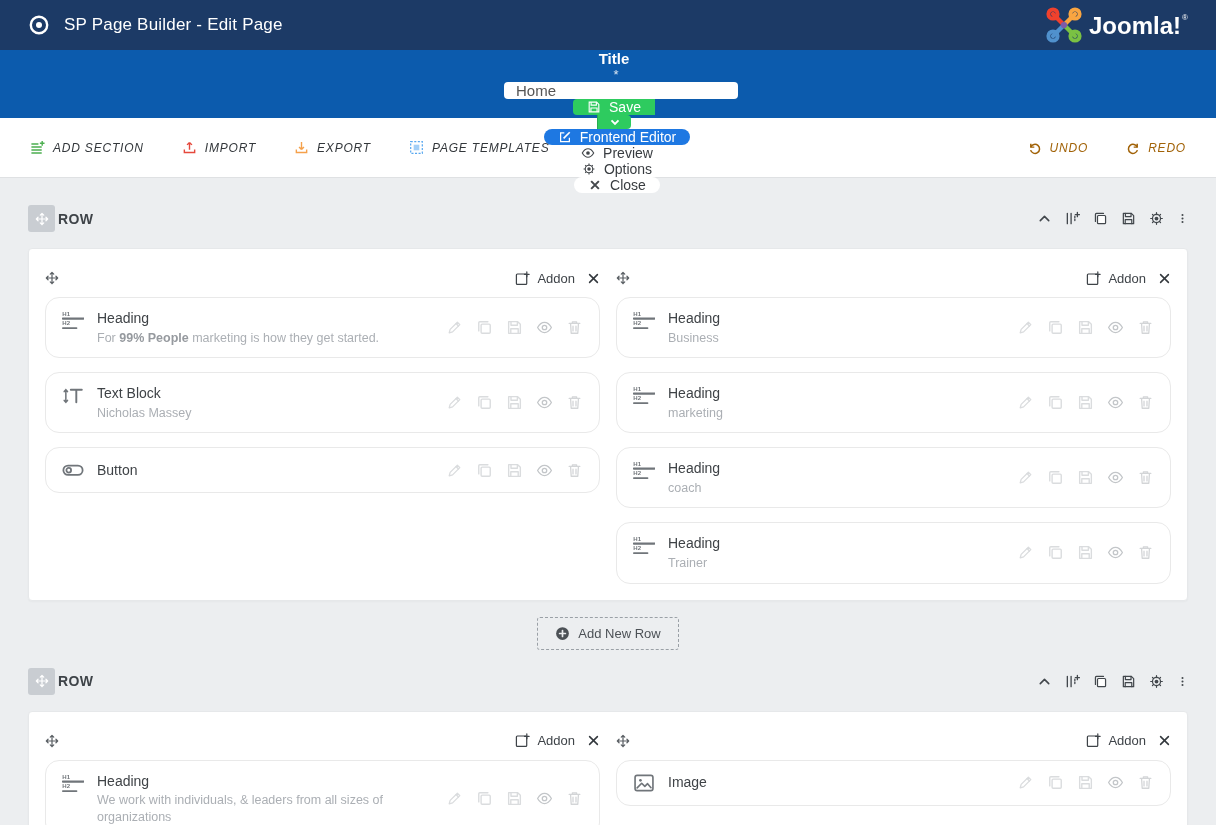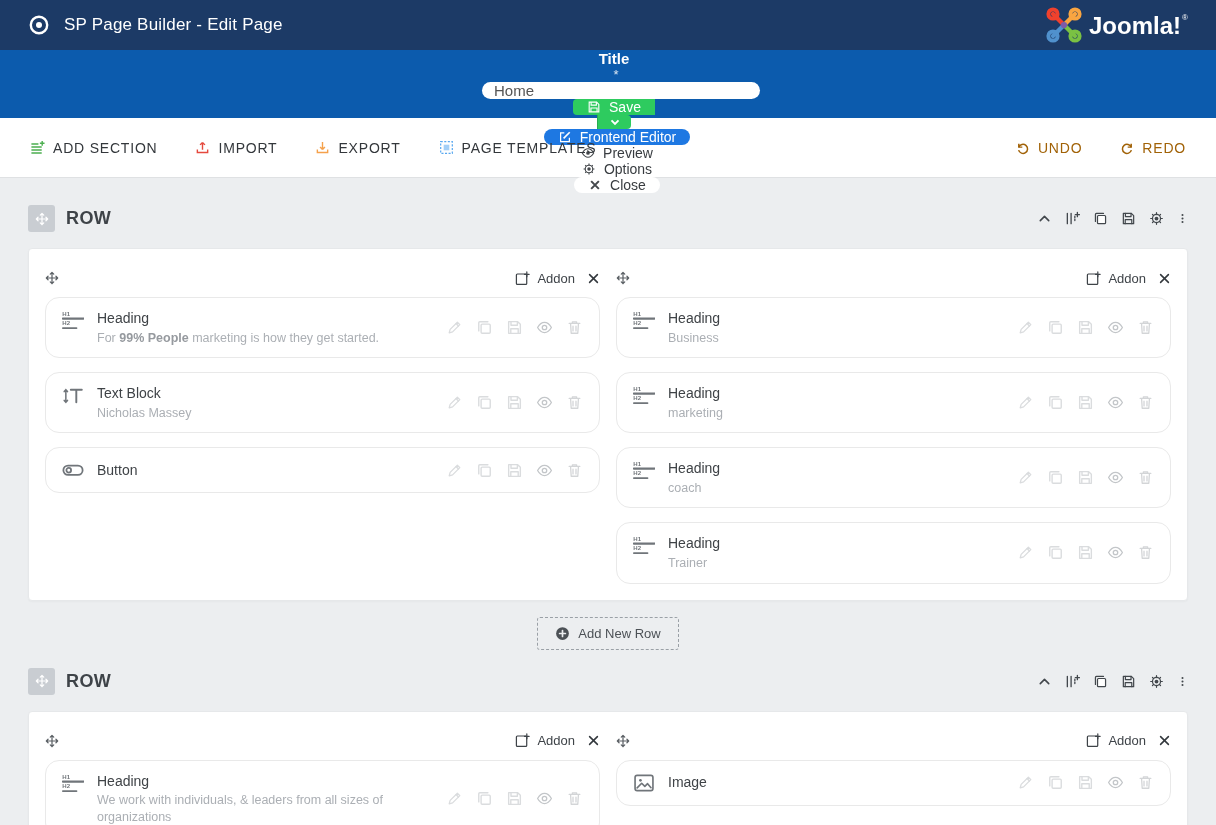--- a/index.html
+++ b/index.html
@@ -10,50 +10,50 @@
   
   .topbar { height:50px; background:#1c3a66; display:flex; align-items:center; padding:0 20px; }
   .topbar .app-icon { color:#fff; width:22px; height:22px; margin-left:8px; }
   .topbar .app-title { color:#fff; font-size:17px; font-weight:500; margin-left:14px; letter-spacing:.2px; }
   .topbar .spacer { flex:1; }
 
   
   .titlebar { height:68px; background:#0c5bad; display:flex; align-items:center; padding:0 18px 15px 30px;flex-direction:column; }
   .titlebar .t-label { color:#fff; font-size:15px; font-weight:bold; }
   .titlebar .t-req { color:#fff; opacity:.85; font-size:13px; margin-left:4px; vertical-align:top; }
-  .titlebar input { margin-left:14px; width:278px; height:38px; border:none; border-radius:12px;
+  .titlebar input { margin-left:14px; width:234px; height:38px; border:none; border-radius:4px;
      font-family:inherit; font-size:15px; color:#555; padding:0 12px; outline:none; }
   .titlebar .spacer { flex:1; }
   .btn { height:37px; border:none; border-radius:12px; font-family:inherit; font-size:14px;
      display:inline-flex; align-items:center; gap:8px; padding:0 14px; cursor:pointer; }
   .btn svg { width:14px; height:14px; }
   .btn-save { background:#2ecb5f; color:#fff; border-radius:4px 0 0 4px; }
   .btn-caret { background:#2ecb5f; color:#fff; width:34px; justify-content:center; padding:0;
      border-radius:0 4px 4px 0; border-left:1px solid rgba(0,0,0,.15); }
   .btn-frontend { background:#1e78e2; color:#fff; margin-left:6px; }
   .btn-white { background:#fff; color:#383c40; margin-left:6px; }
   .btn-white svg { color:#44484c; }
 
   
   .toolbar { height:60px; background:#fff; border-bottom:1px solid #dfe1e3;
      display:flex; align-items:center; padding:0 30px; }
   .tool-item { display:inline-flex; align-items:center; gap:8px; margin-right:38px;
-     font-size:14px; letter-spacing:.8px; color:#33373b; cursor:pointer; }
+     font-size:12px; letter-spacing:.8px; color:#33373b; cursor:pointer;font-style:italic; }
   .tool-item svg { width:15px; height:15px; }
   .toolbar .right { margin-left:auto; display:flex; }
   .tool-muted { color:#a16207; margin-right:0; margin-left:38px; }
   .tool-muted svg { width:14px; height:14px; }
 
   
   .canvas { padding:27px 28px 0 28px; }
   .row-head { display:flex; align-items:center; margin-bottom:16px; }
   .row-handle { width:27px; height:27px; background:#c9cdd2; border-radius:3px; color:#fff;
      display:flex; align-items:center; justify-content:center; cursor:move; }
   .row-handle svg { width:14px; height:14px; }
-  .row-label { margin-left:11px; font-size:18px; font-weight:bold; color:#3e4348; letter-spacing:.4px; }
+  .row-label { margin-left:3px; font-size:14px; font-weight:bold; color:#3e4348; letter-spacing:.4px; }
   .row-controls { margin-left:auto; display:flex; align-items:center; gap:13px; color:#42474c; }
   .row-controls .ctl { cursor:pointer; }
   .row-controls svg { width:15px; height:15px; }
   .row-controls .ctl-more svg { width:11px; height:15px; }
 
   .row-box { background:#fff; border:1px solid #e6e8ea; border-radius:4px; padding:16px;
      display:flex; gap:16px; box-shadow:0 1px 2px rgba(0,0,0,.03); }
   .column { flex:1; min-width:0; }
   .col-head { display:flex; align-items:center; height:26px; margin-bottom:6px; color:#5a5f64; }
   .col-move { cursor:move; }

